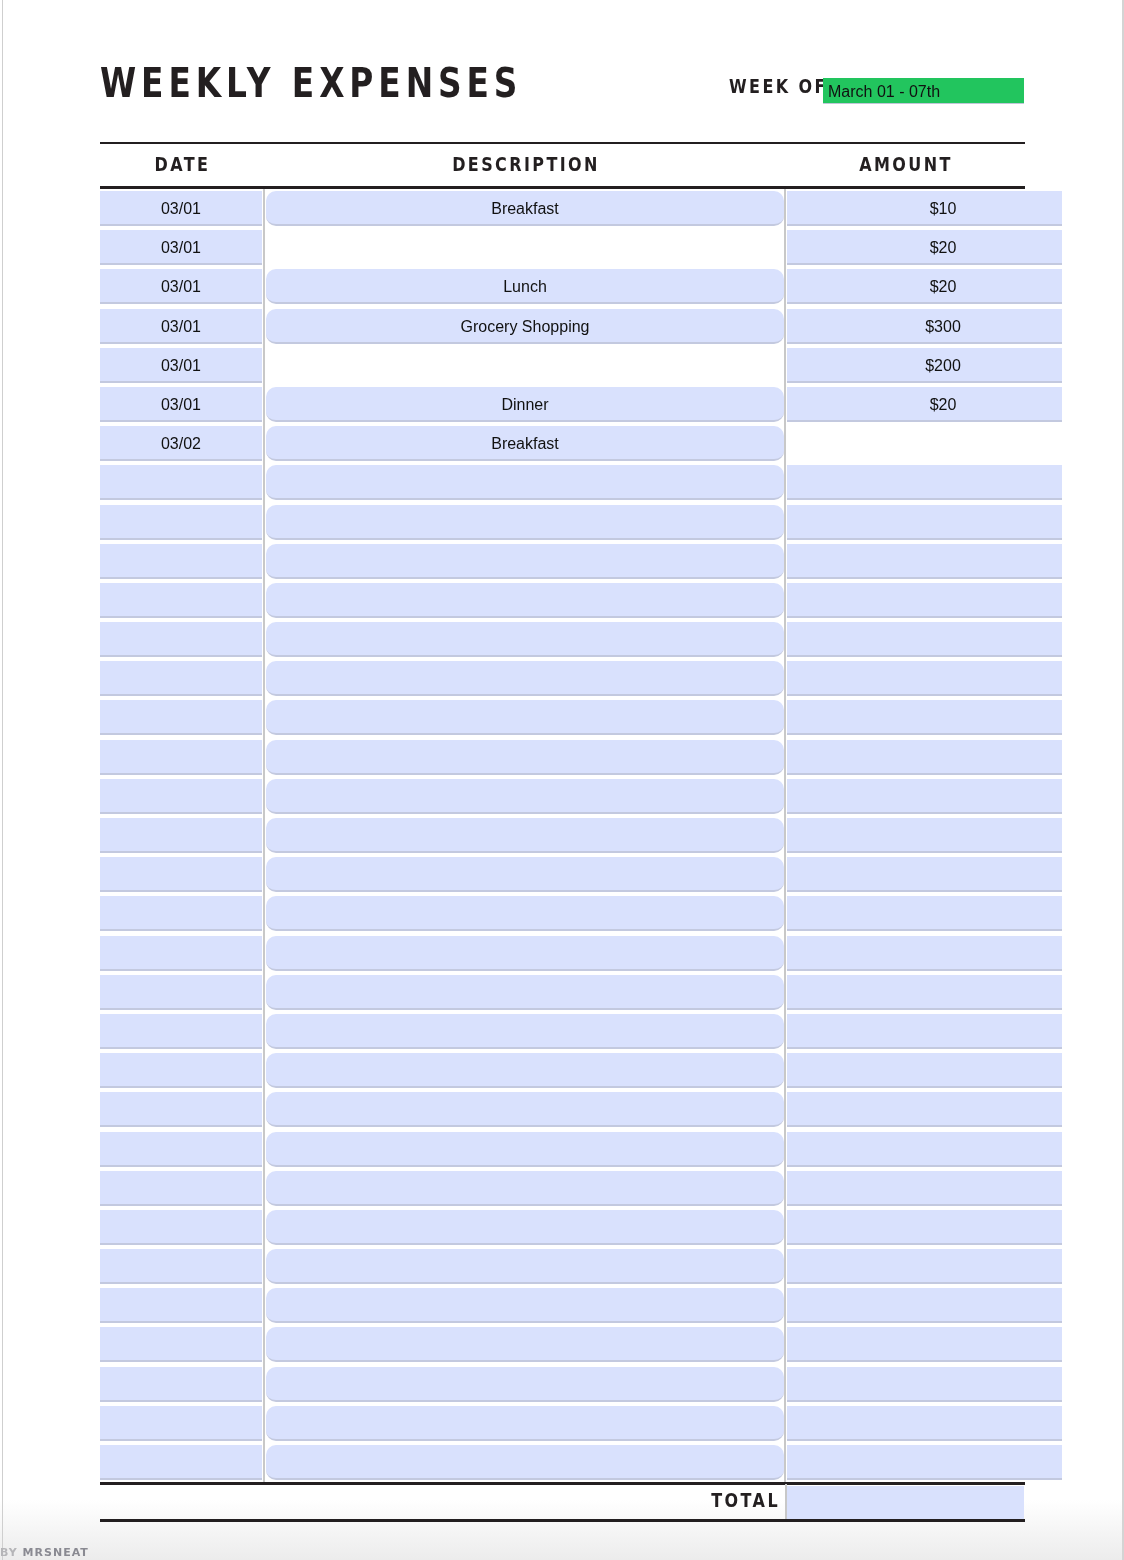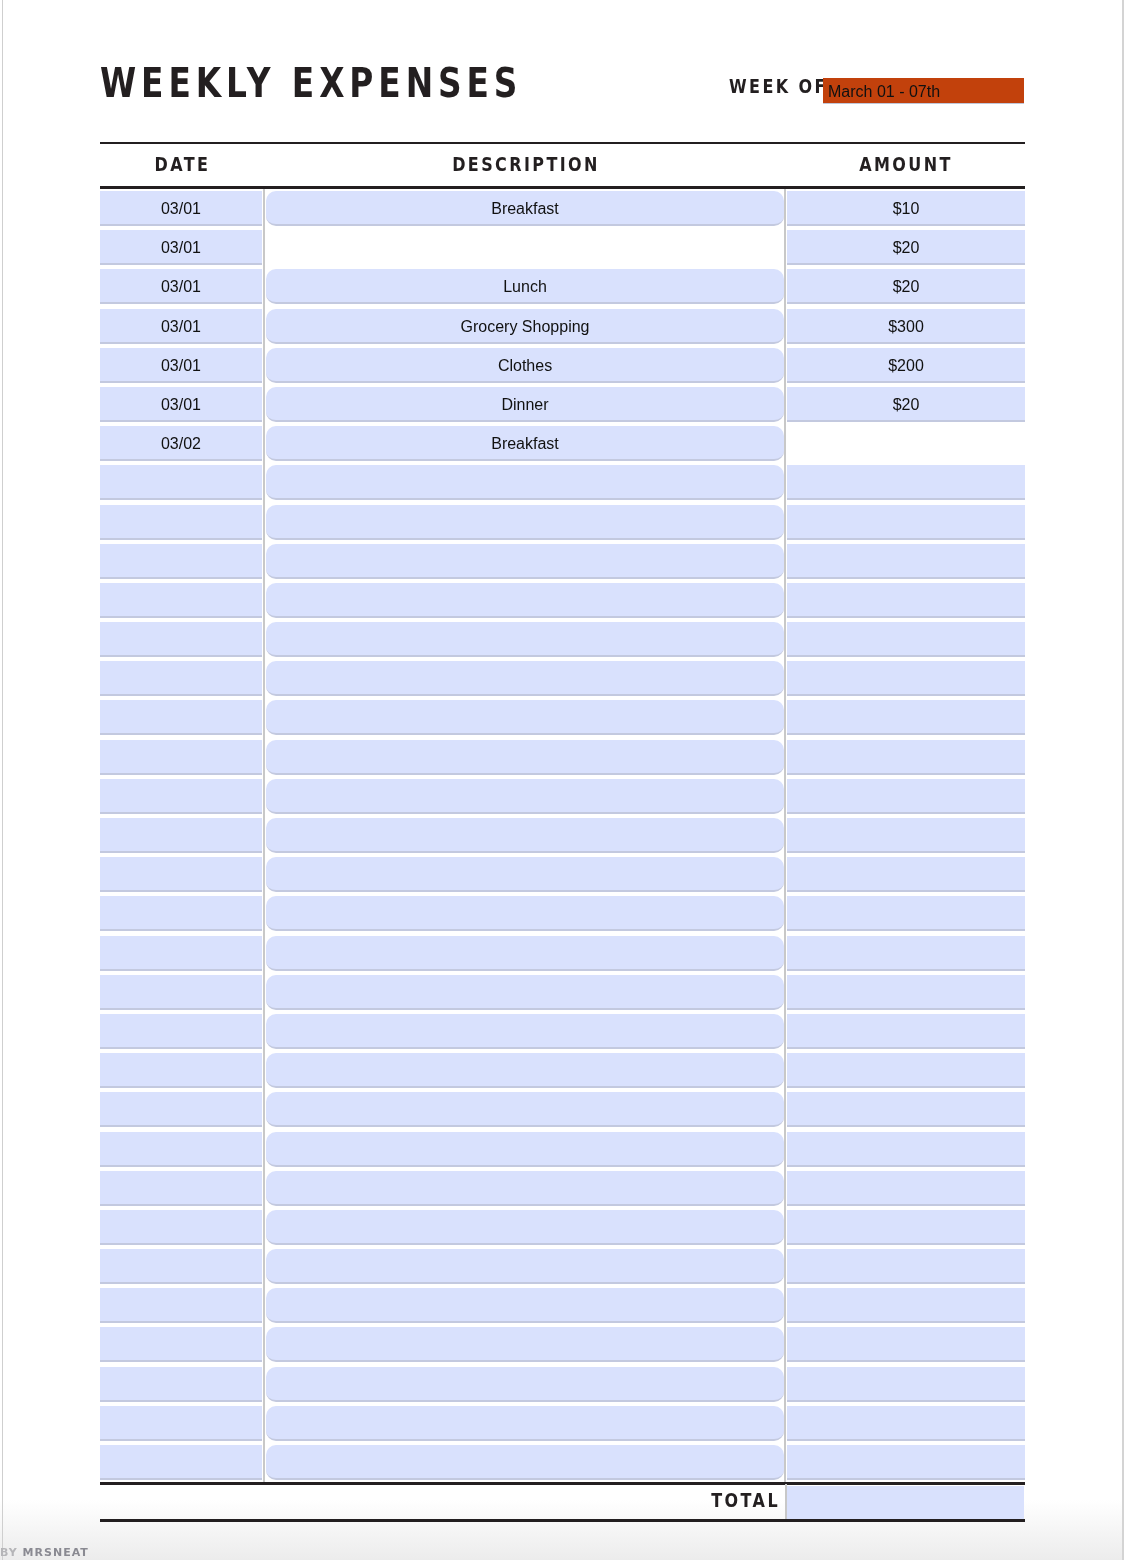--- a/index.html
+++ b/index.html
@@ -17,42 +17,42 @@
       transform: scaleX(0.82); transform-origin: left top;
     }
     .week-label {
       position: absolute; left: 729px; top: 74px;
       font-family: "DejaVu Sans", sans-serif; font-weight: bold;
       font-size: 20px; letter-spacing: 3px; color: #231f20;
       transform: scaleX(0.8); transform-origin: left top;
     }
     .week-field {
       position: absolute; left: 823px; top: 78px; width: 201px; height: 26px;
-      background: #c2410c; border-bottom: 1px solid #c0c6d8;
+      background: #22c55e; border-bottom: 1px solid #c0c6d8;
       font-family: "Liberation Sans", sans-serif; font-size: 16px; color: #111;
       line-height: 28px; padding-left: 5px; box-sizing: border-box;
     }
     .rule { position: absolute; left: 100px; width: 925px; background: #231f20; }
     .hdr {
       position: absolute; top: 152px;
       font-family: "DejaVu Sans", sans-serif; font-weight: bold;
       font-size: 20px; letter-spacing: 3px; color: #231f20;
       text-align: center; transform: scaleX(0.8);
     }
     .rows { position: absolute; left: 100px; top: 189px; width: 925px; }
     .row { position: relative; height: 39.2px; }
     .cell {
       position: absolute; top: 2px; height: 33px;
       background: #d9e1fd; border-bottom: 2px solid #c3c9df;
       font-family: "Liberation Sans", sans-serif; font-size: 16px; color: #111;
       text-align: center; line-height: 36px;
     }
     .c-date { left: 0; width: 162px; }
     .c-desc { left: 166px; width: 518px; border-radius: 10px; }
-    .c-amt { left: 687px; width: 238px; }
+    .c-amt { left: 687px; width: 238px; padding-left: 37px; }
     .vline { position: absolute; top: 189px; width: 2px; height: 1294px; background: #c8c8c8; }
     .total-label {
       position: absolute; left: 640px; top: 1488px; width: 140px; text-align: right;
       font-family: "DejaVu Sans", sans-serif; font-weight: bold;
       font-size: 20px; letter-spacing: 3px; color: #231f20;
       transform: scaleX(0.8); transform-origin: right top;
     }
     .total-field { position: absolute; left: 787px; top: 1486px; width: 237px; height: 34px; background: #d9e1fd; }
     .total-vline { position: absolute; left: 785px; top: 1484px; width: 2px; height: 36px; background: #c8c8c8; }
     .footer {
@@ -96,21 +96,20 @@
       <div class="cell c-desc">Lunch</div>
       <div class="cell c-amt">$20</div>
     </div>
     <div class="row">
       <div class="cell c-date">03/01</div>
       <div class="cell c-desc">Grocery Shopping</div>
       <div class="cell c-amt">$300</div>
     </div>
     <div class="row">
       <div class="cell c-date">03/01</div>
-      <div class="cell c-desc">Clothes</div>
       <div class="cell c-amt">$200</div>
     </div>
     <div class="row">
       <div class="cell c-date">03/01</div>
       <div class="cell c-desc">Dinner</div>
       <div class="cell c-amt">$20</div>
     </div>
     <div class="row">
       <div class="cell c-date">03/02</div>
       <div class="cell c-desc">Breakfast</div>

